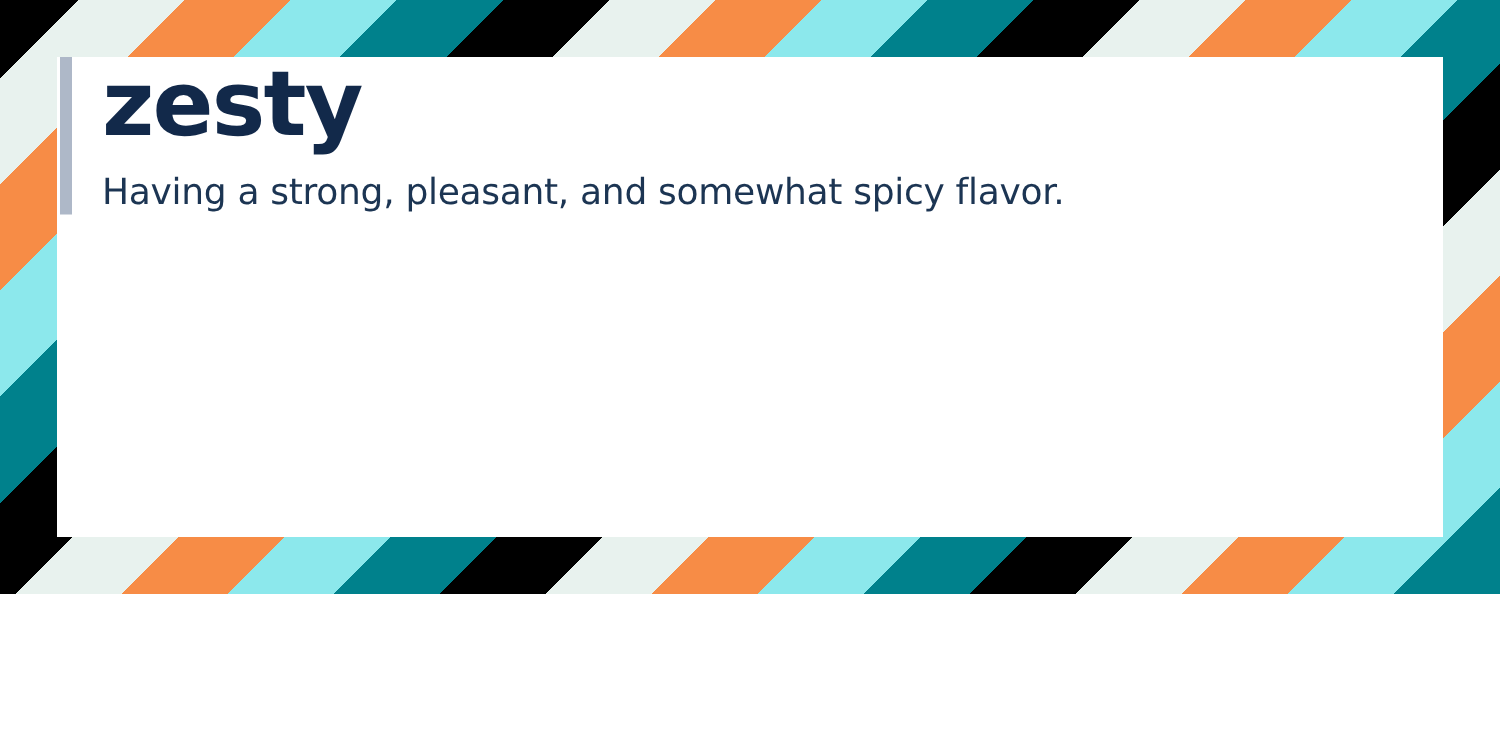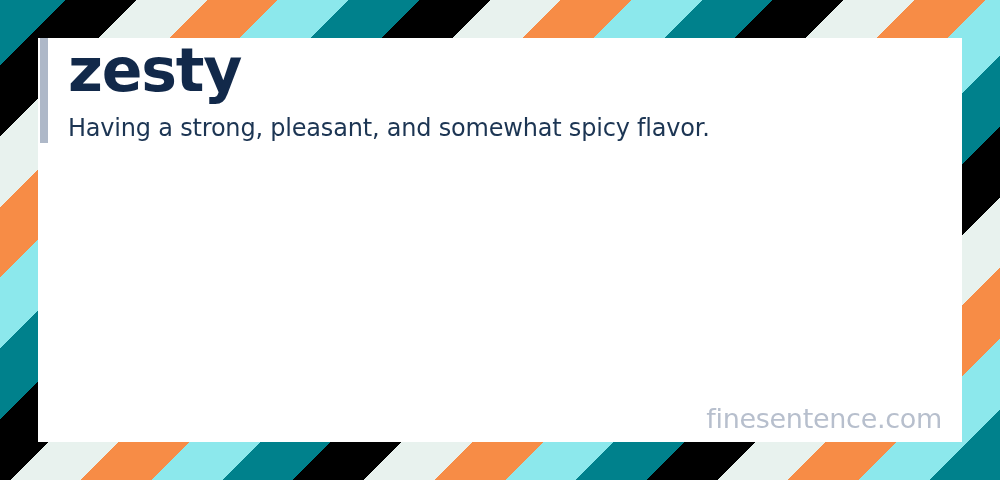--- a/index.html
+++ b/index.html
@@ -9,21 +9,21 @@
     background: #ffffff;
   }
   body {
     font-family: "DejaVu Sans", sans-serif;
   }
 
   
   .card-frame {
     position: relative;
     width: 1000px;
-    height: 480px;
+    height: 396px;
     overflow: hidden;
     box-sizing: border-box;
     background-color: #000000;
     background-image: repeating-linear-gradient(
       -45deg,
       #00818c  0px,   #00818c  50px,
       #8ce8ec  50px,  #8ce8ec  100px,
       #f78c46  100px, #f78c46  150px,
       #e8f2ee  150px, #e8f2ee  200px,
       #000000  200px, #000000  250px
@@ -110,17 +110,16 @@
 
       <div class="accent-bar"></div>
 
       <div class="entry-text">
         <h1 class="headword">zesty</h1>
         <p class="definition">Having a strong, pleasant, and somewhat spicy flavor.</p>
       </div>
 
     </div>
 
-    <div class="watermark">finesentence.com</div>
 
   </div>
 
 </div>
 
 </body></html>

